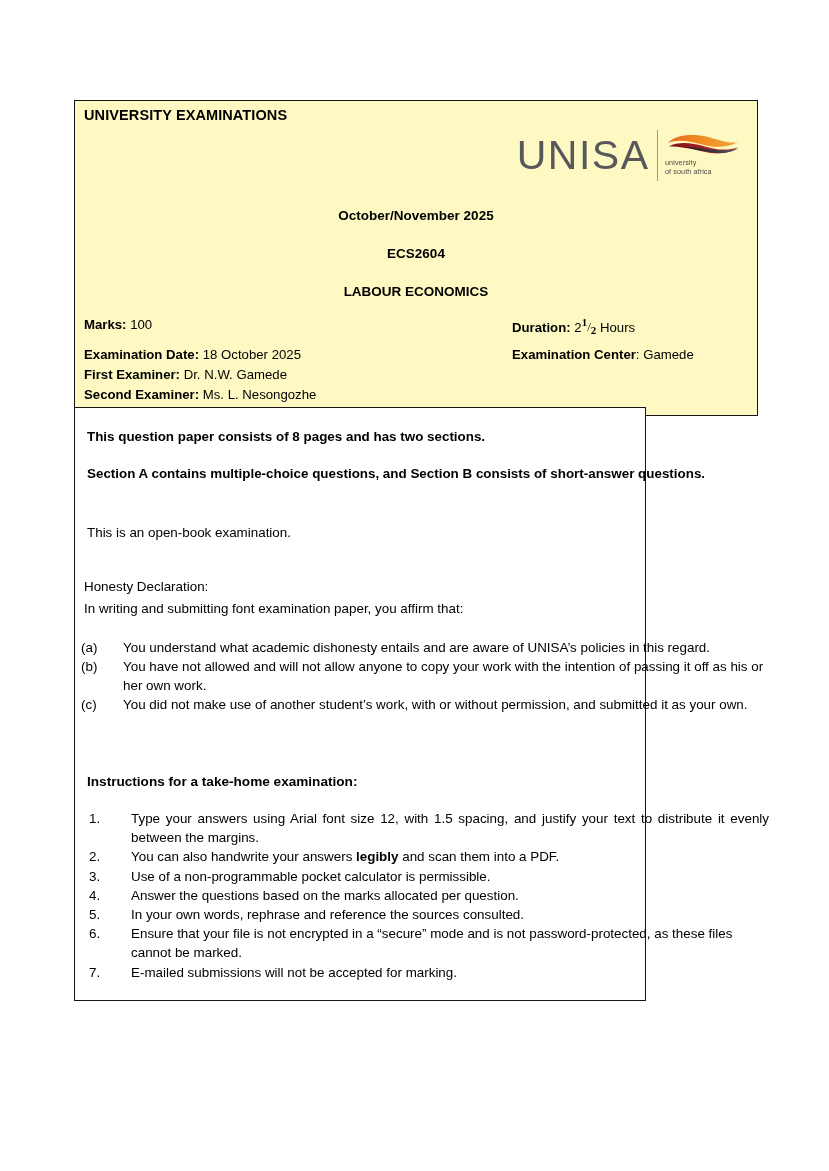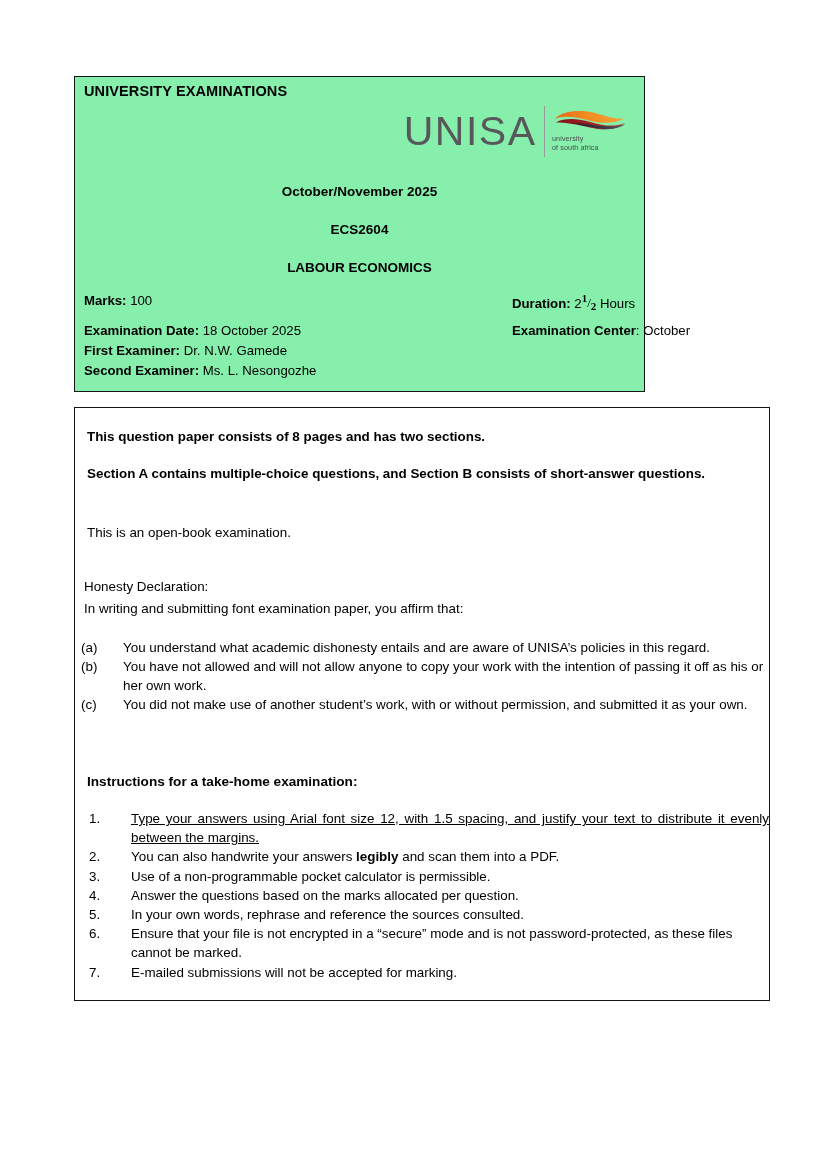--- a/index.html
+++ b/index.html
@@ -23,26 +23,26 @@
     top: 0;
     width: 829px;
     height: 1171px;
     background: #ffffff;
   }
 
   
   .header-box {
     position: absolute;
     left: 74px;
-    top: 76px;
-    width: 571px;
+    top: 100px;
+    width: 684px;
     height: 316px;
     border: 1.5px solid #151515;
     box-sizing: border-box;
-    background: #86efac;
+    background: #fef9c3;
   }
 
   .univ-exams {
     position: absolute;
     left: 9px;
     top: 6px;
     font-size: 14.5px;
     font-weight: bold;
     letter-spacing: 0.1px;
   }
@@ -134,21 +134,21 @@
     font-weight: bold;
     font-size: 11px;
     vertical-align: -3px;
   }
 
   
   .body-box {
     position: absolute;
     left: 74px;
     top: 407px;
-    width: 696px;
+    width: 572px;
     height: 594px;
     border: 1.5px solid #151515;
     box-sizing: border-box;
     background: #ffffff;
     padding: 0;
   }
 
   .b-line {
     position: absolute;
     font-size: 13.4px;
@@ -203,21 +203,21 @@
     line-height: 19.2px;
   }
   .num-marker {
     width: 52px;
     flex: 0 0 52px;
     text-align: left;
     padding-left: 10px;
     box-sizing: border-box;
   }
   .num-text { flex: 1; }
-  .justify { text-align: justify; text-decoration: underline; }
+  .justify { text-align: justify; }
 </style>
 </head>
 <body>
 
 <div class="page">
 
   <div class="header-box">
 
     <div class="univ-exams">UNIVERSITY EXAMINATIONS</div>
 
@@ -271,21 +271,21 @@
       <span><span>2</span><span class="frac"><sup>1</sup><span class="slash">/</span><sub>2</sub></span></span>
       <span>Hours</span>
     </div>
 
     <div class="meta meta-examdate">
       <b>Examination Date:</b>
       <span>18 October 2025</span>
     </div>
 
     <div class="meta meta-center">
-      <b>Examination Center</b><span>: October</span>
+      <b>Examination Center</b><span>: Gamede</span>
     </div>
 
     <div class="meta meta-first">
       <b>First Examiner:</b>
       <span>Dr. N.W. Gamede</span>
     </div>
 
     <div class="meta meta-second">
       <b>Second Examiner:</b>
       <span>Ms. L. Nesongozhe</span>

